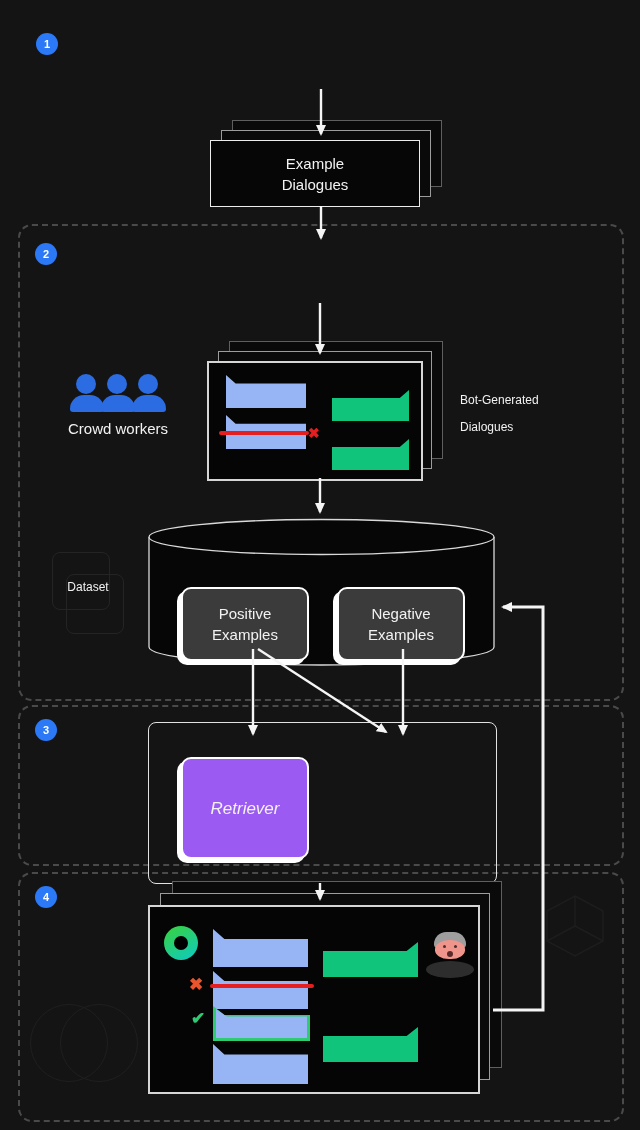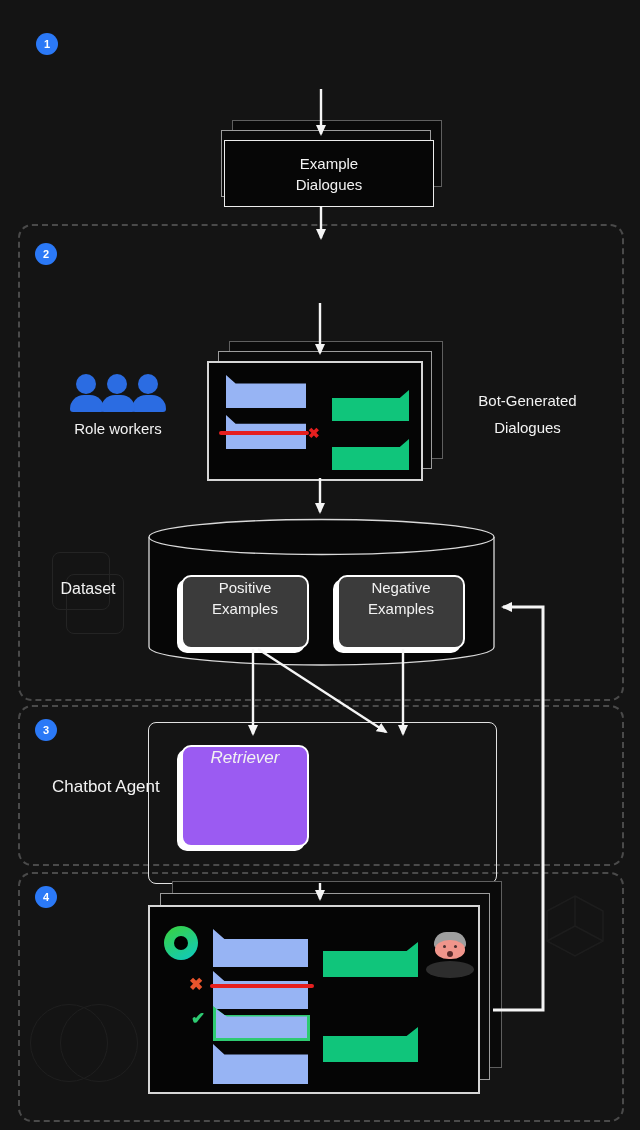--- a/index.html
+++ b/index.html
@@ -32,22 +32,22 @@
   .lm-box{border:2px solid var(--lm-border,#13a15a);font-size:16px;}
   .stack-layer{position:absolute;background:#0a0a0a;}
   .layer-2{border:1.5px solid #9c9c9c;}
   .layer-3{border:1.5px solid #5f5f5f;}
   .stack-main{border:1.5px solid #ececec;background:#060606;}
   .dlg-card{position:absolute;background:#050505;border:2px solid #d6d6d6;}
   
   .pill-box{
     position:absolute;border:2px solid #fff;border-radius:10px;
     box-shadow:-4px 4px 0 0 #fff;
-    display:flex;align-items:flex-start;justify-content:center;text-align:center;
-    font-size:15px;line-height:21px;
+    display:flex;align-items:center;justify-content:center;text-align:center;
+    font-size:15px;line-height:21px;margin-top:12px;
   }
   .pos-neg{background:var(--examples-gray,#3b3b3b);}
   .retriever{background:var(--retriever-purple,#9b5bf2);font-size:17px;}
   .generator{background:var(--generator-blue,#2e6ff3);font-size:17px;}
   .agent-frame{
     position:absolute;border:1.5px solid #e2e2e2;border-radius:8px;
   }
   
   .bubble{position:absolute;}
   .bubble-left{clip-path:polygon(0% 0%,12% 26%,100% 26%,100% 100%,0% 100%);background:var(--blue-bubble,#97b4f4);}
@@ -103,64 +103,63 @@
   <div class="badge" style="left:35px;top:719px;">
       <span>3</span>
     </div>
   <div class="badge" style="left:35px;top:886px;">
       <span>4</span>
     </div>
 
 
   <div class="stack-layer layer-3" style="left:232px;top:120px;width:208px;height:65px;"></div>
   <div class="stack-layer layer-2" style="left:221px;top:130px;width:208px;height:65px;"></div>
-  <div class="node stack-main" style="left:224px;top:140px;width:208px;height:65px;justify-content:center;">
+  <div class="node stack-main" style="left:210px;top:140px;width:208px;height:65px;justify-content:center;">
     <span style="width:100px;">Example Dialogues</span>
   </div>
 
 
   <div class="crowd" style="left:72px;top:374px;">
     <span class="head" style="left:4px;"></span>
     <span class="head" style="left:35px;"></span>
     <span class="head" style="left:66px;"></span>
     <span class="torso" style="left:-2px;"></span>
     <span class="torso" style="left:60px;"></span>
     <span class="torso" style="left:29px;"></span>
   </div>
-  <div class="side-label" style="left:48px;top:420px;width:140px;text-align:center;font-size:15px;">Role workers</div>
+  <div class="side-label" style="left:48px;top:420px;width:140px;text-align:center;font-size:15px;">Crowd workers</div>
 
   <div class="stack-layer layer-3" style="left:229px;top:341px;width:212px;height:116px;"></div>
   <div class="stack-layer layer-2" style="left:218px;top:351px;width:212px;height:116px;"></div>
   <div class="dlg-card" style="left:207px;top:361px;width:212px;height:116px;">
     <div class="bubble bubble-left" style="left:17px;top:12px;width:80px;height:33px;"></div>
     <div class="bubble bubble-left" style="left:17px;top:52px;width:80px;height:34px;"></div>
     <div class="bubble bubble-right" style="left:123px;top:27px;width:77px;height:31px;"></div>
     <div class="bubble bubble-right" style="left:123px;top:76px;width:77px;height:31px;"></div>
     <div class="strike" style="left:10px;top:68px;width:90px;height:4px;"></div>
     <span class="mark mark-x-red" style="left:99px;top:63px;">✖</span>
   </div>
-  <div class="side-label" style="left:460px;top:387px;width:135px;font-size:15px;line-height:27px;text-align:center;">Bot-Generated Dialogues</div>
+  <div class="side-label" style="left:460px;top:387px;width:135px;font-size:12px;line-height:27px;">Bot-Generated Dialogues</div>
 
   <div class="ghost-square" style="left:52px;top:552px;width:56px;height:56px;"></div>
   <div class="ghost-square" style="left:66px;top:574px;width:56px;height:58px;"></div>
 
   <svg class="cyl" style="left:148px;top:518px;" width="347" height="148" viewBox="0 0 347 148">
     <path d="M1 19 v110 a172.5 18 0 0 0 345 0 V19" fill="#060606" stroke="#d9d9d9" stroke-width="1.3"></path>
     <ellipse cx="173.5" cy="19" rx="172.5" ry="17.5" fill="#060606" stroke="#d9d9d9" stroke-width="1.3"></ellipse>
   </svg>
-  <div class="side-label" style="left:38px;top:580px;width:100px;text-align:center;font-size:16px;">Dataset</div>
+  <div class="side-label" style="left:38px;top:580px;width:100px;text-align:center;font-size:12px;">Dataset</div>
 
   <div class="pill-box pos-neg" style="left:181px;top:575px;width:124px;height:70px;">
     <span style="width:90px;">Positive Examples</span>
   </div>
   <div class="pill-box pos-neg" style="left:337px;top:575px;width:124px;height:70px;">
     <span style="width:90px;">Negative Examples</span>
   </div>
 
-  <div class="side-label" style="left:52px;top:773px;width:110px;font-size:17px;line-height:28px;">Chatbot Agent</div>
   <div class="agent-frame" style="left:148px;top:722px;width:347px;height:160px;"></div>
   <div class="pill-box retriever" style="left:181px;top:745px;width:124px;height:98px;font-style:italic;">
     <span>Retriever</span>
   </div>
 
   <div class="decor" style="left:30px;top:1004px;width:76px;height:76px;"></div>
   <div class="decor" style="left:60px;top:1004px;width:76px;height:76px;"></div>
   <svg class="abs" style="left:542px;top:895px;" width="66" height="62" viewBox="0 0 66 62">
     <path d="M33 1 L61 16 V46 L33 61 L5 46 V16 Z M33 1 V31 M33 31 L5 46 M33 31 L61 46" fill="none" stroke="#1d1d1d" stroke-width="1.5"></path>
   </svg>

